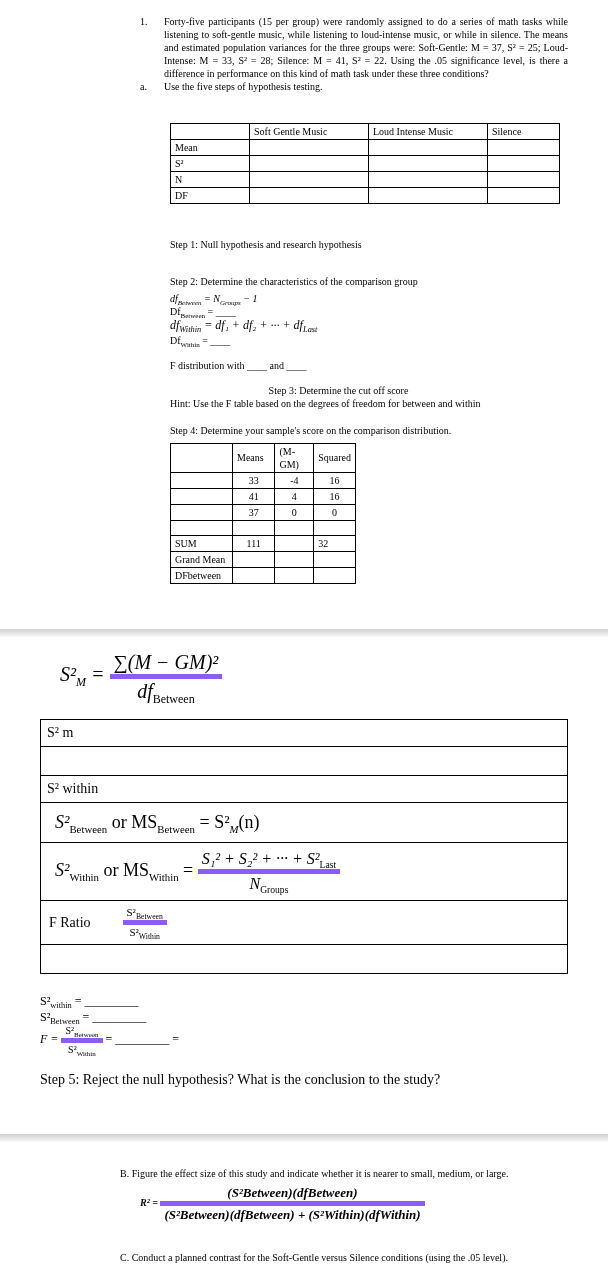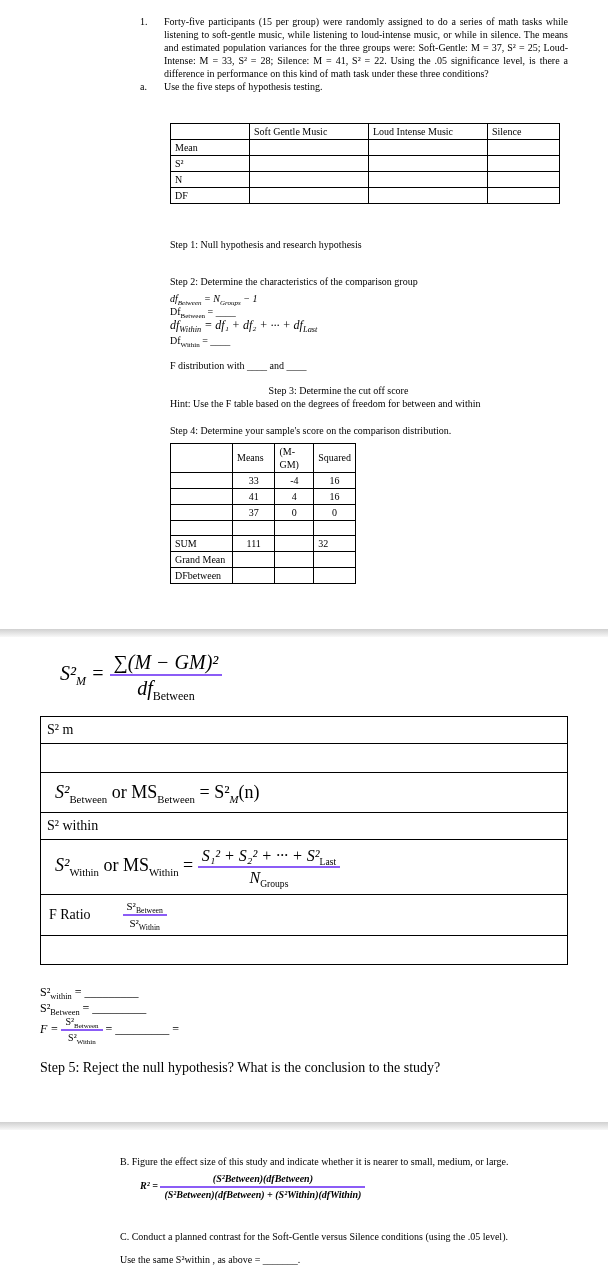--- a/index.html
+++ b/index.html
@@ -46,21 +46,21 @@
     font-family: 'Times New Roman', Times, serif;
   }
   .frac {
     display:inline-block;
     text-align:center;
     vertical-align:middle;
     line-height:1;
   }
   .frac .num-top {
     display:block;
-    border-bottom:2px solid #8b5cf6;
+    border-bottom:5px solid #8b5cf6;
     padding:0 4px 2px 4px;
   }
   .frac .den-bot {
     display:block;
     padding:2px 4px 0 4px;
   }
   sup, sub { font-size: 0.7em; line-height:0; }
   .bigtable {
     border-collapse: collapse;
     width: 100%;
@@ -229,29 +229,29 @@
 
   <table class="bigtable">
     <tbody>
         <tr>
           <td><span>S² m</span></td>
         </tr>
     <tr>
           <td style="height:20px;"></td>
         </tr>
     <tr>
+          <td><span>S² within</span></td>
+        </tr>
+    <tr>
           <td style="padding:8px 14px;">
       <span class="xlarge italic">
         <span>S²</span><sub style="font-size:0.6em;font-style:normal;"><span>Between</span></sub><span style="font-style:normal;"> or MS</span><sub style="font-size:0.6em;font-style:normal;"><span>Between</span></sub>
         <span style="font-style:normal;"> = S²</span><sub style="font-size:0.6em;"><span>M</span></sub><span style="font-style:normal;">(n)</span>
       </span>
     </td>
-        </tr>
-    <tr>
-          <td><span>S² within</span></td>
         </tr>
     <tr>
           <td style="padding:8px 14px;">
       <span class="xlarge italic">
         <span>S²</span><sub style="font-size:0.6em;font-style:normal;"><span>Within</span></sub><span style="font-style:normal;"> or MS</span><sub style="font-size:0.6em;font-style:normal;"><span>Within</span></sub><span style="font-style:normal;"> = </span>
         <span class="frac" style="font-size:16px;">
           <span class="num-top"><span>S₁² + S₂² + ··· + S²</span><sub style="font-size:0.6em;font-style:normal;"><span>Last</span></sub></span>
           <span class="den-bot"><span>N</span><sub style="font-size:0.6em;font-style:normal;"><span>Groups</span></sub></span>
         </span>
       </span>
@@ -292,21 +292,21 @@
   <div style="font-size:14px;">Step 5: Reject the null hypothesis? What is the conclusion to the study?</div>
 </div>
 
 <div class="shadow-divider"></div>
 
 <div class="page" style="padding-top:25px;">
 
   <div style="margin-left:80px;">B.  Figure the effect size of this study and indicate whether it is nearer to small, medium, or large.</div>
   <div style="margin-left:100px; margin-top:6px;font-weight:bold;" class="italic">
     <span>R² = </span>
-    <span class="frac" style="font-size:10px;">
+    <span class="frac" style="font-size:13px;">
       <span class="num-top">(S²Between)(dfBetween)</span>
       <span class="den-bot">(S²Between)(dfBetween) + (S²Within)(dfWithin)</span>
     </span>
   </div>
 
   <div style="height:30px;"></div>
 
   <div style="margin-left:80px;">C. Conduct a planned contrast for the Soft-Gentle versus Silence conditions (using the .05 level).</div>
   <div style="height:10px;"></div>
   <div style="margin-left:80px;">Use the same S²within , as above = _______.</div>

